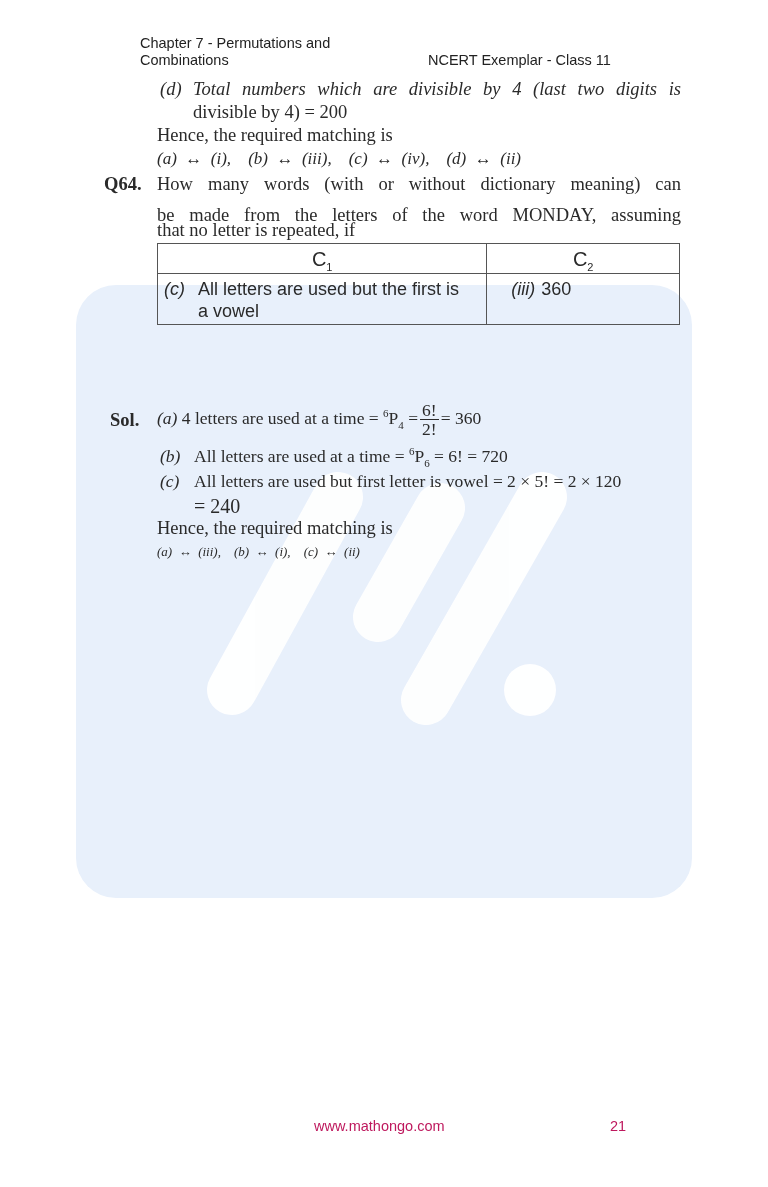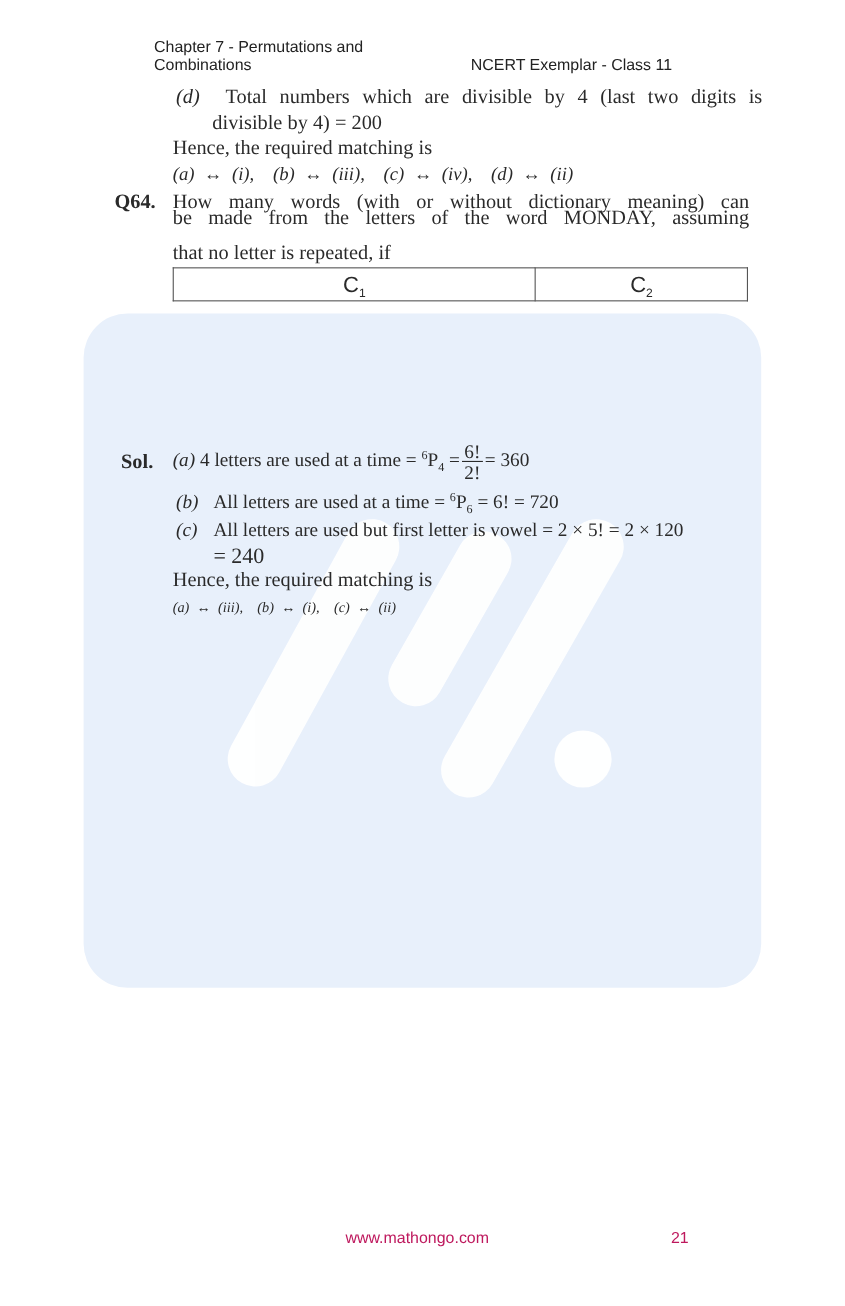--- a/index.html
+++ b/index.html
@@ -54,44 +54,48 @@
 
 <div class="layer sans hdr" style="left:140px; top:35px;">
   <div>Chapter 7 - Permutations and</div>
   <div>Combinations</div>
 </div>
 <div class="layer sans hdr" style="left:428px; top:52px;">NCERT Exemplar - Class 11</div>
 
 <div class="layer serif txt" style="left:160px; top:78px;">
   <span class="it">(d)</span>
 </div>
-<div class="layer serif txt just" style="left:205px; top:78px; width:488px;">Total numbers which are divisible by  4 (last two digits is</div>
+<div class="layer serif txt just" style="left:193px; top:78px; width:488px;font-style:italic;">Total numbers which are divisible by  4 (last two digits is</div>
 <div class="layer serif txt" style="left:193px; top:101px;">divisible by 4) = 200</div>
 <div class="layer serif txt" style="left:157px; top:124px;">Hence, the required matching is</div>
 <div class="layer serif txt" style="left:157px; top:148px; font-size:17px;">
   <span><span class="it">(a)</span>&nbsp; <span>↔</span>&nbsp; <span class="it">(i),</span></span>&nbsp;&nbsp;&nbsp;
   <span><span class="it">(b)</span>&nbsp; <span>↔</span>&nbsp; <span class="it">(iii),</span></span>&nbsp;&nbsp;&nbsp;
   <span><span class="it">(c)</span>&nbsp; <span>↔</span>&nbsp; <span class="it">(iv),</span></span>&nbsp;&nbsp;&nbsp;
   <span><span class="it">(d)</span>&nbsp; <span>↔</span>&nbsp; <span class="it">(ii)</span></span>
 </div>
 
 <div class="layer serif txt bold" style="left:104px; top:173px;">Q64.</div>
 <div class="layer serif txt just" style="left:157px; top:173px; width:524px;">How many words (with or without dictionary meaning) can</div>
-<div class="layer serif txt just" style="left:157px; top:188px; width:524px;">be made from the letters of the word MONDAY, assuming</div>
+<div class="layer serif txt just" style="left:157px; top:204px; width:524px;">be made from the letters of the word MONDAY, assuming</div>
 <div class="layer serif txt" style="left:157px; top:219px;">that no letter is repeated, if</div>
 
 <table class="match">
   <colgroup>
       <col style="width:330px">
       <col style="width:193px">
     </colgroup>
   <tbody>
       <tr class="h">
     <td><span>C</span><sub>1</sub></td>
     <td><span>C</span><sub>2</sub></td>
+  </tr>
+  <tr class="r r3">
+    <td><span class="lbl it">(c)</span><span class="rowtxt"><span>All letters are used but the first is</span><br><span>a vowel</span></span></td>
+    <td><span class="lbl2 it">(iii)</span><span>360</span></td>
   </tr>
 </tbody>
   </table>
 
 <div class="layer serif txt bold" style="left:110px; top:409px;">Sol.</div>
 <div class="layer serif txt" style="left:157px; top:398px; font-size:17.5px; line-height:40px;">
   <span class="it">(a)</span>
   <span>4 letters are used at a time =</span>
   <sup>6</sup><span>P</span><sub>4</sub>
   <span>=</span><span class="frac"><span class="num">6!</span><span class="den">2!</span></span><span>= 360</span>

